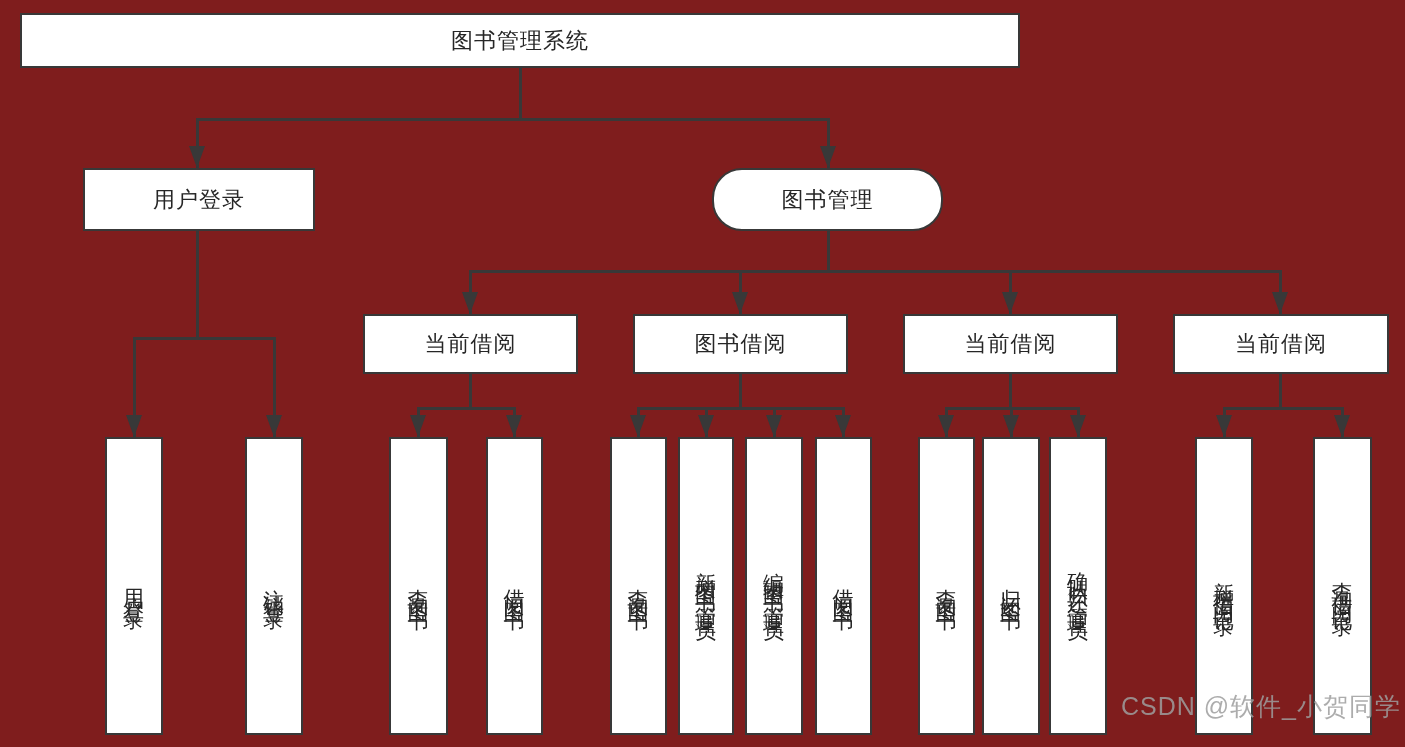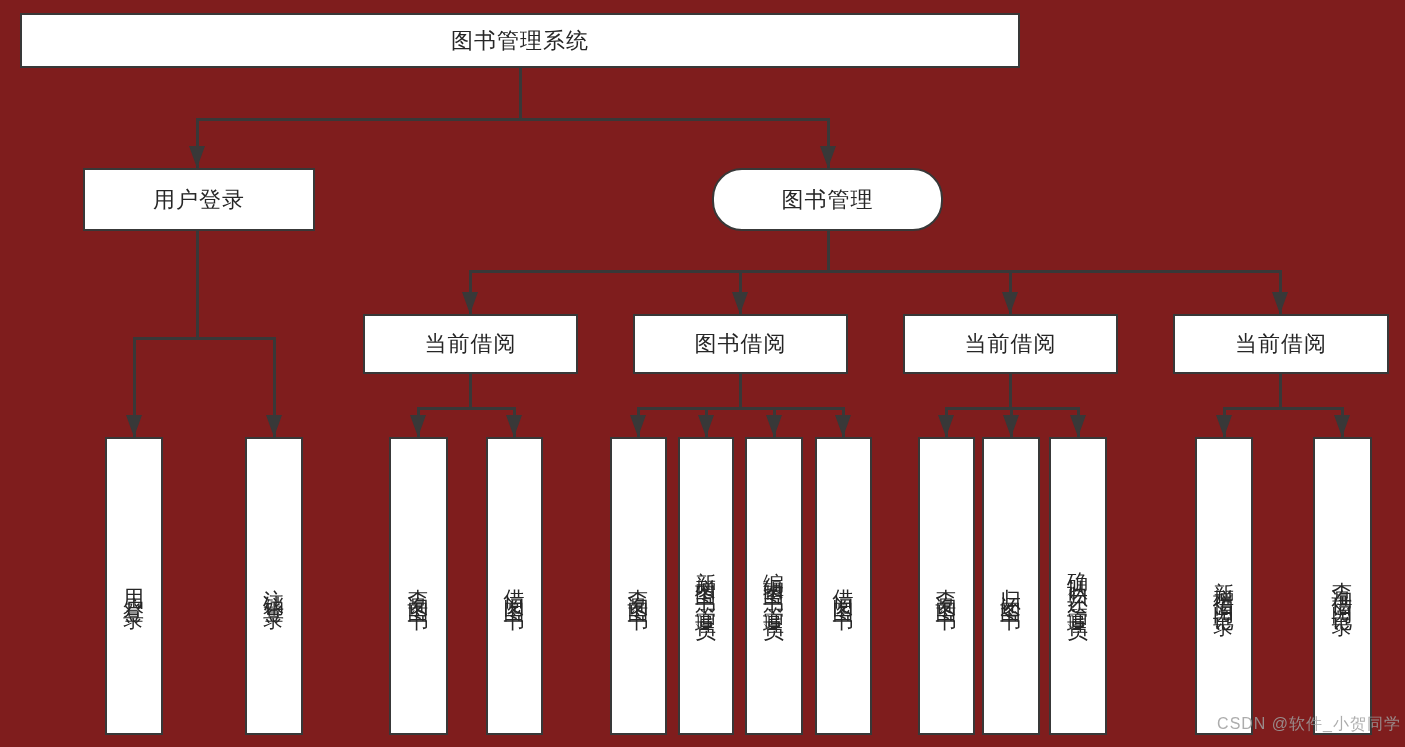--- a/index.html
+++ b/index.html
@@ -19,22 +19,22 @@
     top:437px; height:298px; white-space:normal;
   }
   .vline { position:absolute; width:2.5px; background:#383838; }
   .hline { position:absolute; height:2.5px; background:#383838; }
   .arrow {
     position:absolute; width:0; height:0;
     border-left:8px solid transparent; border-right:8px solid transparent;
     border-top:22px solid #383838;
   }
   .watermark {
-    position:absolute; right:4px; top:714px; z-index:10;
-    color:rgba(158,158,158,0.85); font-size:16px; letter-spacing:1px;
+    position:absolute; right:4px; top:690px; z-index:10;
+    color:rgba(158,158,158,0.85); font-size:25px; letter-spacing:1px;
   }
 </style>
 </head>
 <body>
 
 <div class="canvas">
 
   <div class="box" style="left:20px; top:13px; width:1000px; height:55px;">图书管理系统</div>
 
   <div class="vline" style="left:519px; top:68px; height:50px;"></div>

